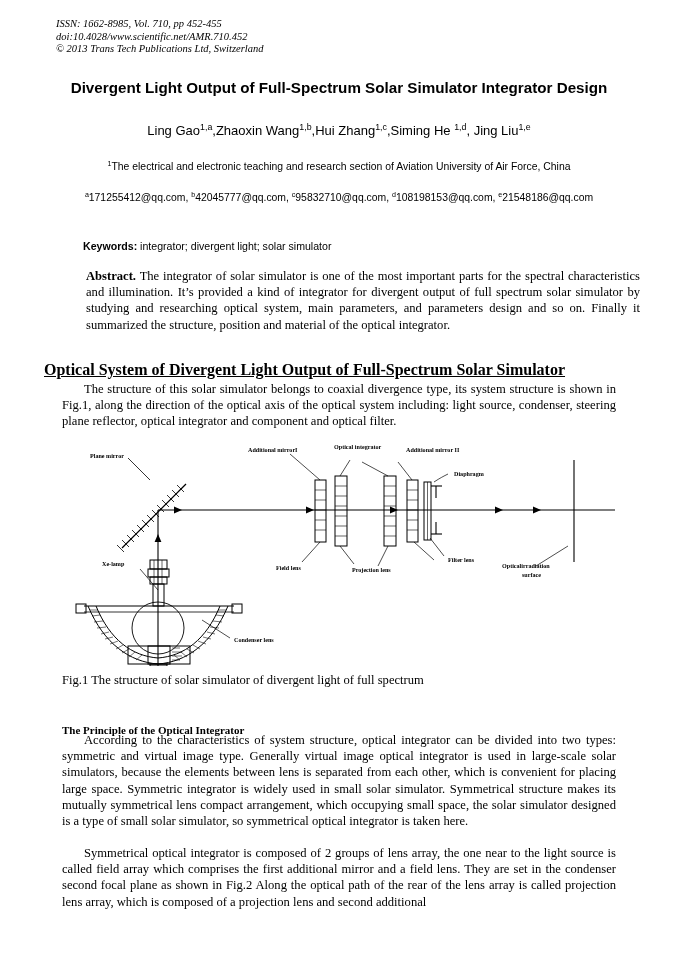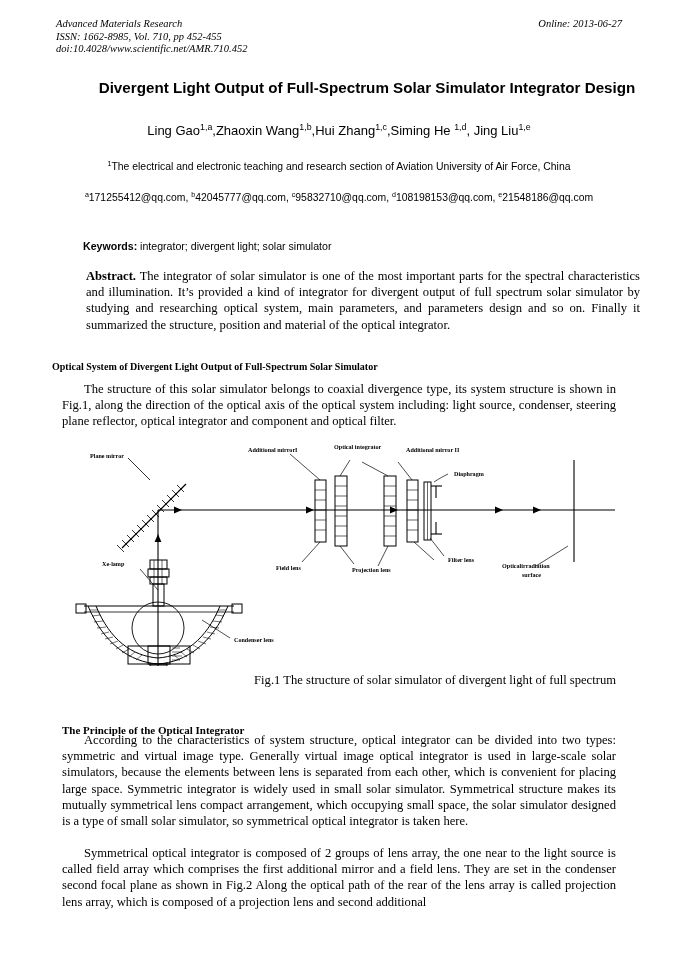--- a/index.html
+++ b/index.html
@@ -30,21 +30,20 @@
   }
 
   
   .title {
     position: absolute; left: 66px; top: 78px; width: 546px;
     text-align: center;
     font-family: "Liberation Sans", sans-serif;
     font-weight: bold;
     font-size: 15.2px;
     line-height: 19px;
-    margin-left: 28px;
   }
   .authors {
     position: absolute; left: 56px; top: 122px; width: 566px;
     text-align: center;
     font-family: "Liberation Sans", sans-serif;
     font-size: 13px;
     line-height: 17px;
   }
   .affil {
     position: absolute; left: 66px; top: 160px; width: 546px;
@@ -72,61 +71,58 @@
 
   .abstract {
     position: absolute; left: 62px; top: 268px; width: 554px;
     font-size: 12.6px; line-height: 16.2px;
     text-align: justify;
     margin-left: 24px;
   }
   .abstract b { font-weight: bold; }
 
   .h2 {
-    position: absolute; left: 52px; top: 361px; width: 554px;
-    font-size: 10px; font-weight: bold;
+    position: absolute; left: 44px; top: 361px; width: 554px;
+    font-size: 16px; font-weight: bold; text-decoration: underline;
   }
   .para {
     position: absolute; left: 62px; width: 554px;
     font-size: 12.6px; line-height: 16.2px;
     text-align: justify;
   }
   #p-intro { top: 381px; text-indent: 22px; }
   .h2b {
     position: absolute; left: 62px; top: 724px; width: 554px;
     font-size: 11px; font-weight: bold;
   }
   #p-principle { top: 732px; text-indent: 22px; }
   #p-symmetric { top: 845px; text-indent: 22px; }
 
   .figcaption {
     position: absolute; left: 62px; top: 673px; width: 554px;
-    text-align: right; font-size: 12.6px;
+    text-align: left; font-size: 12.6px;
   }
 
   
   .figure {
     position: absolute; left: 62px; top: 438px;
     width: 556px; height: 228px;
   }
   .figure svg { display: block; }
   .fl { font-family: "Liberation Serif", serif; font-weight: bold; font-size: 6.1px; fill:#000; }
 </style>
 </head>
 <body>
 
 <div class="page">
 
   <div class="masthead">
-    <div class="row">
-      <span>Advanced Materials Research</span>
-      <span class="online">Online: 2013-06-27</span>
-    </div>
     <div>ISSN: 1662-8985, Vol. 710, pp 452-455</div>
     <div>doi:10.4028/www.scientific.net/AMR.710.452</div>
+    <div>© 2013 Trans Tech Publications Ltd, Switzerland</div>
   </div>
 
   <div class="title">Divergent Light Output of Full-Spectrum Solar Simulator Integrator Design</div>
   <div class="authors">Ling Gao<sup>1,a</sup>,Zhaoxin Wang<sup>1,b</sup>,Hui Zhang<sup>1,c</sup>,Siming He <sup>1,d</sup>, Jing Liu<sup>1,e</sup></div>
   <div class="affil"><sup>1</sup>The electrical and electronic teaching and research section of Aviation University of Air Force, China</div>
   <div class="emails"><sup>a</sup>171255412@qq.com, <sup>b</sup>42045777@qq.com, <sup>c</sup>95832710@qq.com, <sup>d</sup>108198153@qq.com, <sup>e</sup>21548186@qq.com</div>
 
   <div class="keywords">
     <b>Keywords:</b><span> integrator; divergent light; solar simulator</span>
   </div>

